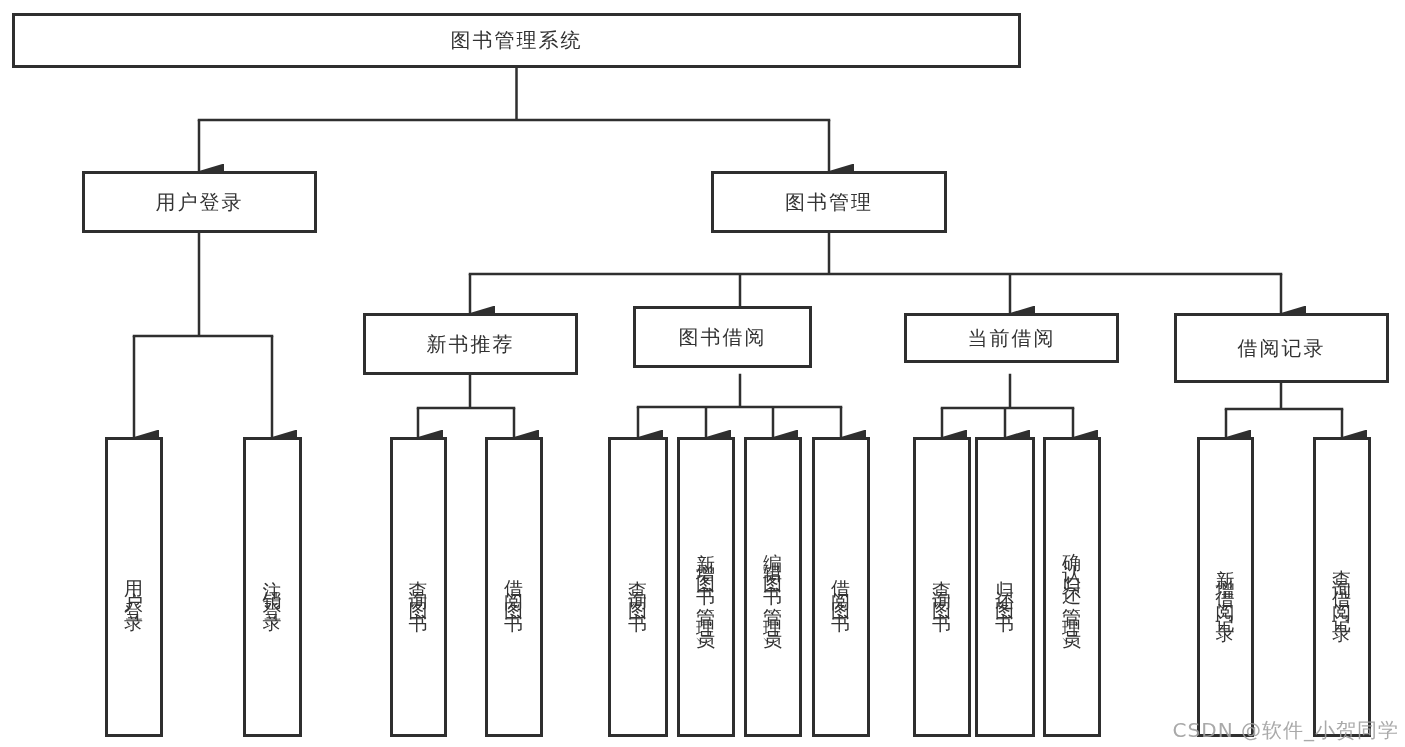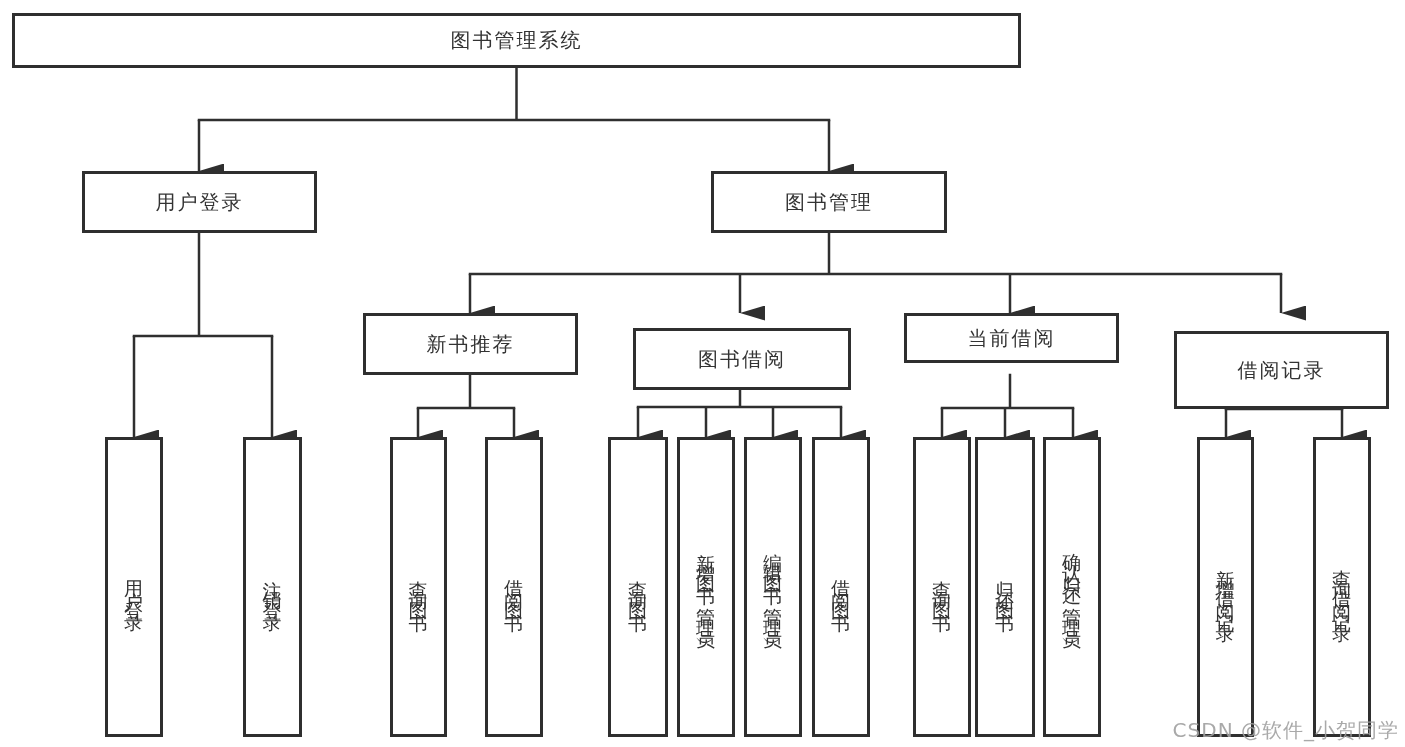--- a/index.html
+++ b/index.html
@@ -96,27 +96,27 @@
   <div class="box" style="left:82px;top:171px;width:235px;height:62px">
     <span class="hlabel">用户登录</span>
   </div>
   <div class="box" style="left:363px;top:313px;width:215px;height:62px">
     <span class="hlabel">新书推荐</span>
   </div>
 
   <div class="box" style="left:711px;top:171px;width:236px;height:62px">
     <span class="hlabel">图书管理</span>
   </div>
-  <div class="box" style="left:633px;top:328px;width:218px;height:62px">
+  <div class="box" style="left:633px;top:306px;width:179px;height:62px">
     <span class="hlabel">图书借阅</span>
   </div>
   <div class="box" style="left:904px;top:313px;width:215px;height:50px">
     <span class="hlabel">当前借阅</span>
   </div>
-  <div class="box" style="left:1174px;top:331px;width:215px;height:78px">
+  <div class="box" style="left:1174px;top:313px;width:215px;height:70px">
     <span class="hlabel">借阅记录</span>
   </div>
 
   <div class="box" style="left:105px;top:437px;width:58px;height:300px">
     <span class="vlabel">用户登录</span>
   </div>
   <div class="box" style="left:243px;top:437px;width:59px;height:300px">
     <span class="vlabel">注销登录</span>
   </div>
 

